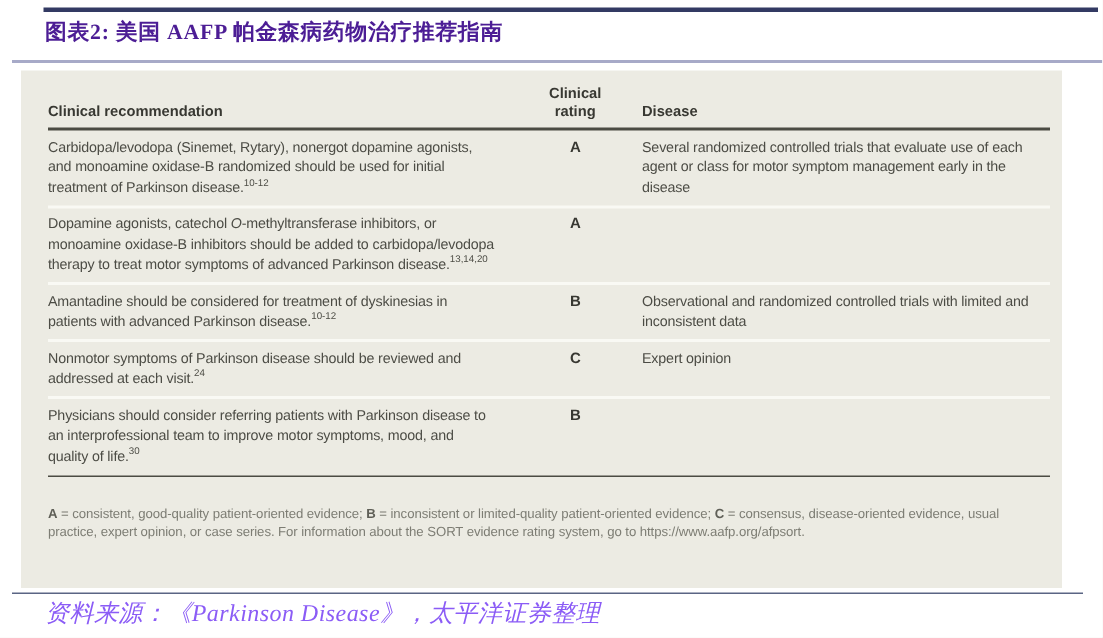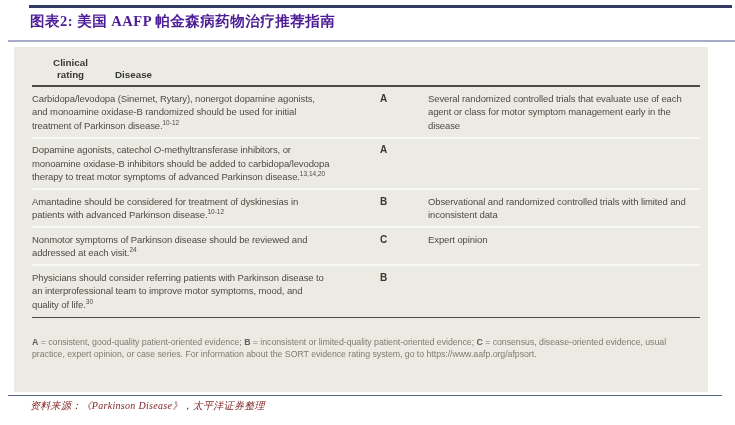--- a/index.html
+++ b/index.html
@@ -36,33 +36,34 @@
   sup { font-size:6.5px; vertical-align:super; line-height:0; letter-spacing:0; }
   .footnote {
     border-top:1.5px solid #4b4b43; margin-top:1px; padding-top:18px;
     font-size:8.8px; line-height:12.8px; color:#7d7d74; letter-spacing:-0.05px;
   }
   .footnote b { color:#5f5f57; }
   .bottom-rule { position:absolute; left:8px; right:13px; top:395px; height:1px; background:#5a6584; }
   .source {
     position:absolute; left:30px; top:399px;
     font-family:"Liberation Serif","DejaVu Serif",serif; font-style:italic;
-    font-size:10px; color:#7f1d1d; letter-spacing:0.3px;
+    font-size:16px; color:#8b5cf6; letter-spacing:0.3px;
   }
 </style>
 </head>
 <body>
 
 <div class="page">
   <div class="top-rule"></div>
   <div class="fig-title">图表2: 美国 AAFP 帕金森病药物治疗推荐指南</div>
   <div class="title-rule"></div>
 
   <div class="sort-table">
     <div class="thead">
+      <div class="c1">Clinical recommendation</div>
       <div class="c2">
         <span>Clinical</span><br>
         <span>rating</span>
       </div>
       <div class="c3">Disease</div>
     </div>
 
     <div class="trow">
       <div class="c1 rec"><span>Carbidopa/levodopa (Sinemet, Rytary), nonergot dopamine agonists, and monoamine oxidase-B randomized should be used for initial treatment of Parkinson disease.</span><em></em><span></span><sup>10-12</sup></div>
       <div class="c2 rating">A</div>

